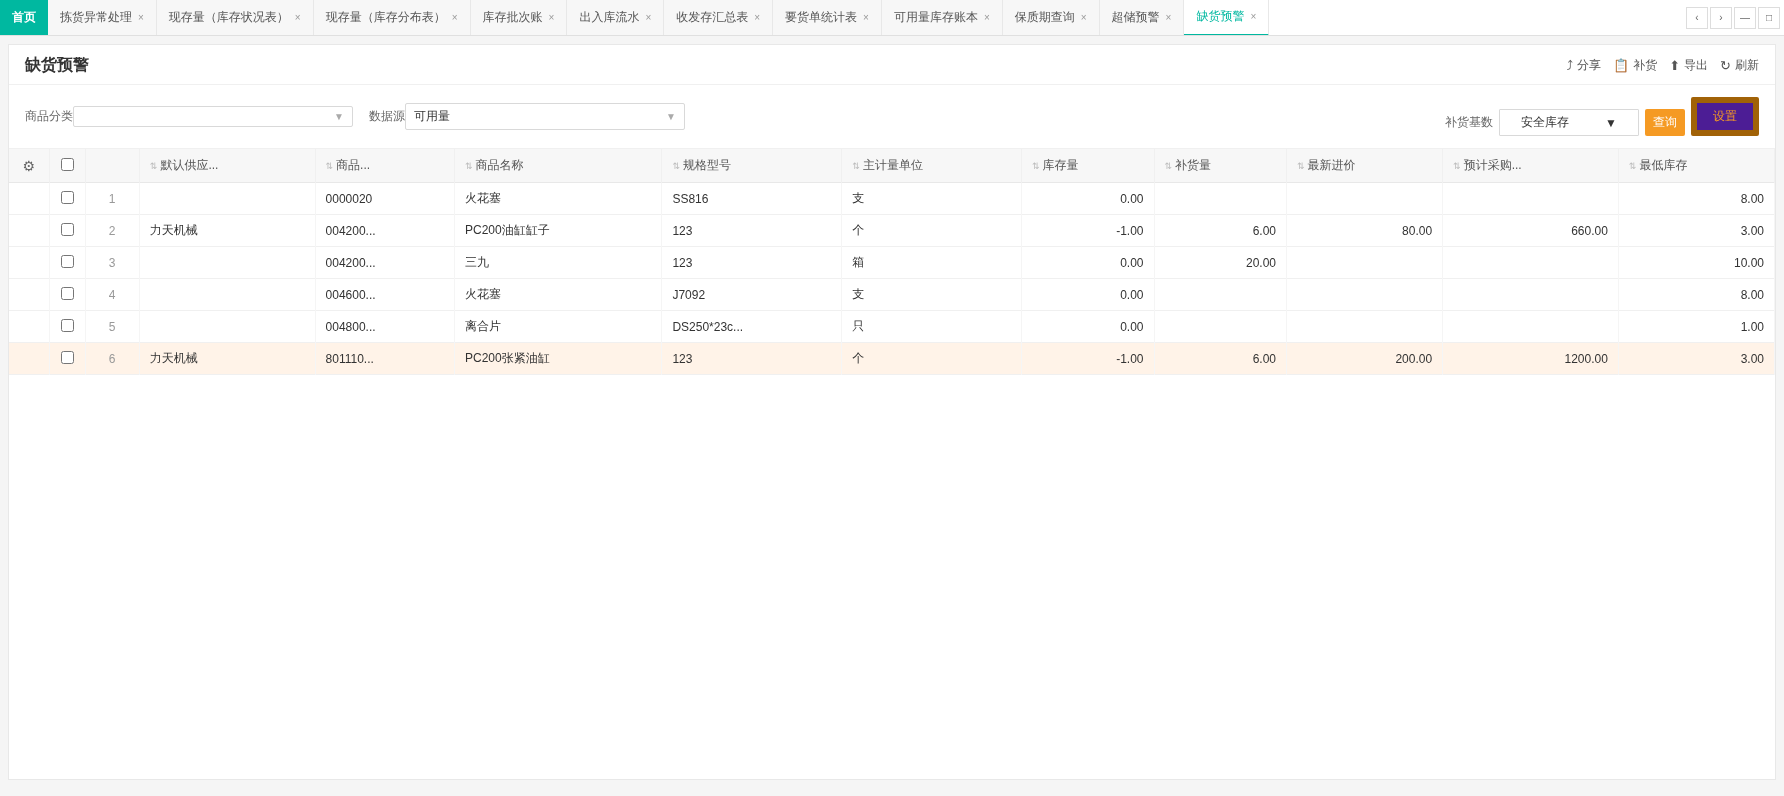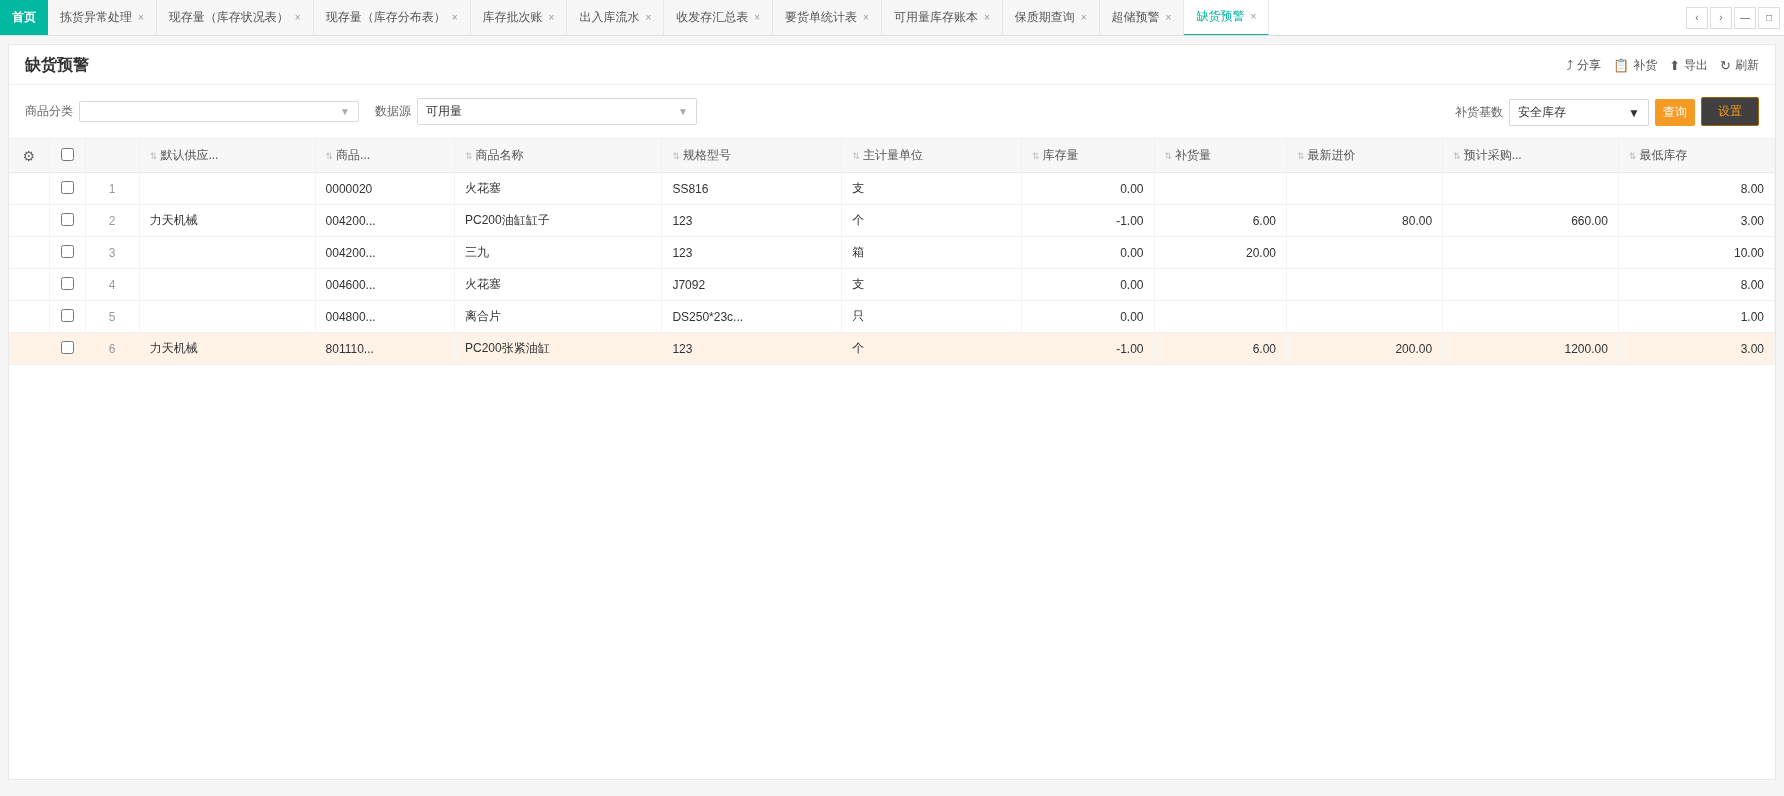--- a/index.html
+++ b/index.html
@@ -104,21 +104,20 @@
     .filter-bar {
       display: flex;
       align-items: center;
       padding: 12px 16px;
       gap: 16px;
       border-bottom: 1px solid #f0f0f0;
     }
     .filter-group {
       display: flex;
       align-items: center;
-      gap: 6px;
     }
     .filter-label {
       color: #666;
       font-size: 12px;
       white-space: nowrap;
     }
     .filter-select {
       display: flex;
       align-items: center;
       border: 1px solid #d9d9d9;
@@ -145,40 +144,40 @@
     .filter-replenish-group {
       display: flex;
       align-items: center;
       gap: 6px;
     }
     .filter-replenish-select {
       display: flex;
       align-items: center;
       border: 1px solid #d9d9d9;
       border-radius: 1px;
-      padding: 4px 8px;
+      padding: 4px 21px;
       min-width: 140px;
       background: #fff;
       cursor: pointer;
       justify-content: space-between;
     }
 
     .btn-query {
       background: #f59a23;
       color: #fff;
       border: none;
       padding: 5px 8px;
       border-radius: 2px;
       cursor: pointer;
       font-size: 12px;
     }
     .btn-settings {
-      background: #404040;
+      background: #4c1d95;
       color: #f59a23;
-      border: 1px solid #a16207;
+      border: 6px solid #a16207;
       padding: 5px 16px;
       border-radius: 2px;
       cursor: pointer;
       font-size: 12px;
     }
 
     
     .table-container {
       padding: 0;
     }

